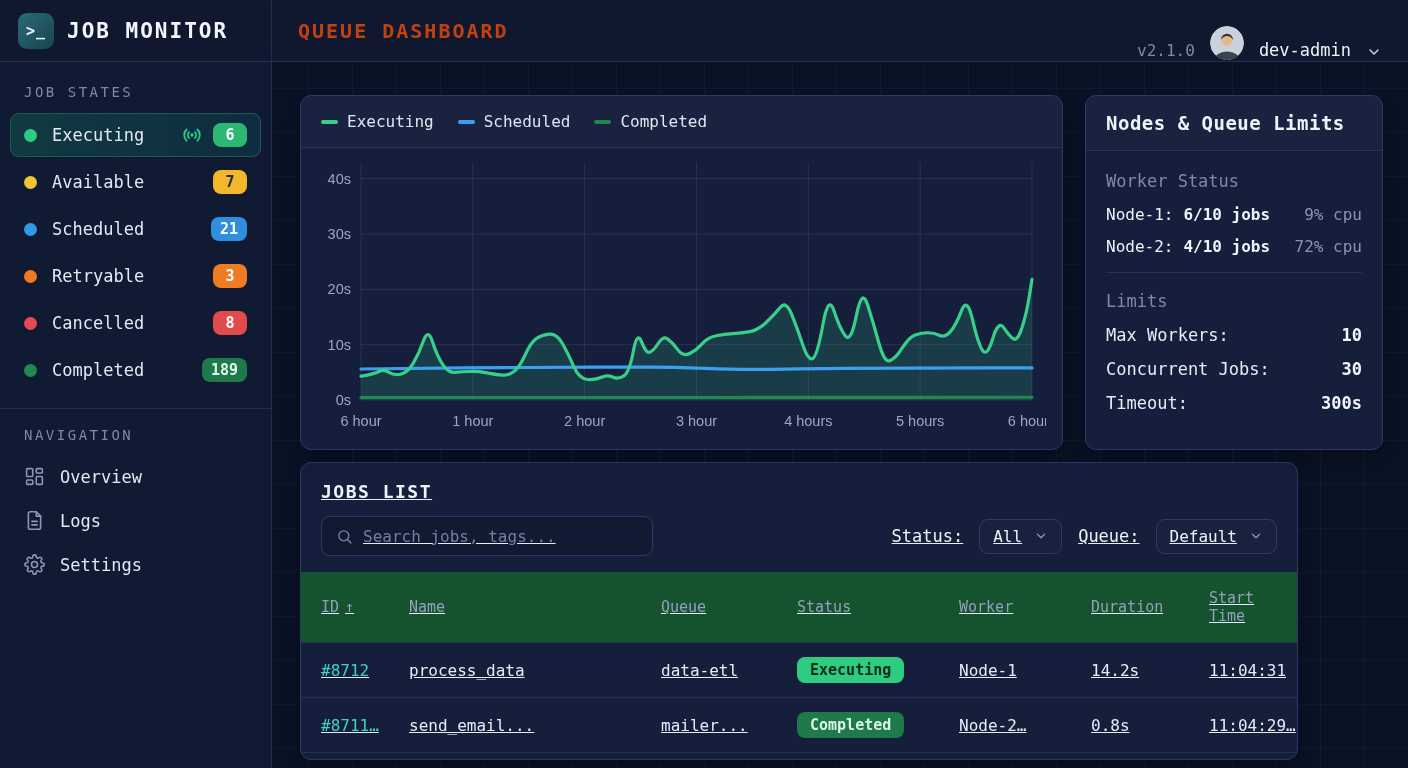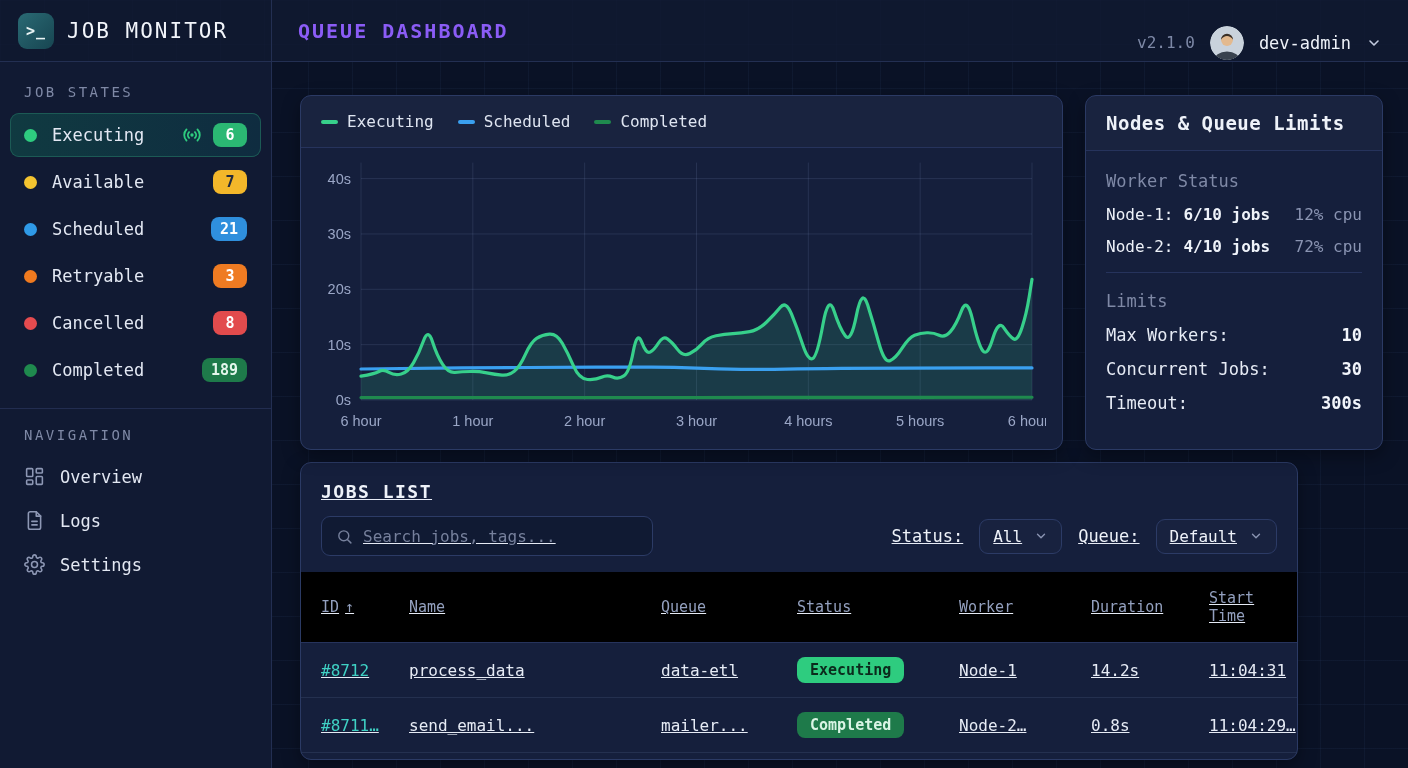--- a/index.html
+++ b/index.html
@@ -23,23 +23,23 @@
     width:272px; flex:0 0 272px; height:100%;
     display:flex; align-items:center; gap:13px;
     padding-left:18px; border-right:1px solid #232f52;
   }
   .logo-box {
     width:36px; height:36px; border-radius:9px;
     background:linear-gradient(135deg,#2a6a74,#174551);
     display:flex; align-items:center; justify-content:center;
     color:#eaf4f4; font-size:15px; font-weight:bold; letter-spacing:1px;
   }
-  .brand-name { font-size:21px; font-weight:normal; letter-spacing:2px; color:#f2f5fb; }
-  .page-title { font-size:20px; letter-spacing:2px; color:#8b5cf6; margin-left:26px; }
-  .topbar-right { margin-left:auto; display:flex; align-items:center; gap:15px; padding-right:26px;margin-top:24px; }
+  .brand-name { font-size:21px; font-weight:bold; letter-spacing:2px; color:#f2f5fb; }
+  .page-title { font-size:20px; letter-spacing:2px; color:#c2410c; margin-left:26px; }
+  .topbar-right { margin-left:auto; display:flex; align-items:flex-end; gap:15px; padding-right:26px;margin-top:24px; }
   .version { color:#7d88a6; font-size:16px; }
   .avatar { width:34px; height:34px; border-radius:50%; overflow:hidden; display:block; }
   .username { font-size:17px; color:#eef2f9; }
   .chev { width:16px; height:16px; stroke:#c3cce0; fill:none; stroke-width:2.4; stroke-linecap:round; stroke-linejoin:round; }
 
   
   .shell { display:flex; height:706px; }
   .sidebar {
     width:272px; flex:0 0 272px; background:#111a33;
     border-right:1px solid #232f52; padding-top:22px;
@@ -122,21 +122,21 @@
   .filters { margin-left:auto; display:flex; align-items:center; gap:16px; }
   .filter-label { font-size:17px; color:#eef2f9; }
   .select-box {
     display:flex; align-items:center; gap:12px;
     padding:7px 13px; border:1px solid #2c3b66; border-radius:9px;
     background:rgba(255,255,255,0.015); font-size:16px; color:#eef2f9;
   }
   .select-box .chev { width:14px; height:14px; stroke:#8a94b2; }
 
   table { width:100%; border-collapse:collapse; margin-top:16px; table-layout:fixed; }
-  thead tr { background:#000000; }
+  thead tr { background:#14532d; }
   th {
     text-align:left; font-weight:normal; color:#93a0bf; font-size:15px;
     padding:17px 0 17px 0; border-bottom:1px solid #26335c;
   }
   td { padding:14px 0; font-size:16px; color:#e6ebf5; border-bottom:1px solid rgba(148,170,220,0.12); }
   .col-id { width:108px; padding-left:20px; }
   .col-name { width:252px; }
   .col-queue { width:136px; }
   .col-status { width:162px; }
   .col-worker { width:132px; }
@@ -328,21 +328,21 @@
 
       <section class="panel nodes-panel">
         <div class="panel-header">
           <span class="panel-title">Nodes &amp; Queue Limits</span>
         </div>
         <div class="nodes-body">
           <div class="sub-title">Worker Status</div>
           <div class="worker-row">
             <span class="worker-name">Node-1:</span>
             <span class="worker-jobs">6/10 jobs</span>
-            <span class="worker-cpu">12% cpu</span>
+            <span class="worker-cpu">9% cpu</span>
           </div>
           <div class="worker-row">
             <span class="worker-name">Node-2:</span>
             <span class="worker-jobs">4/10 jobs</span>
             <span class="worker-cpu">72% cpu</span>
           </div>
           <div class="nodes-divider"></div>
           <div class="sub-title">Limits</div>
           <div class="limit-row">
             <span class="limit-label">Max Workers:</span>

